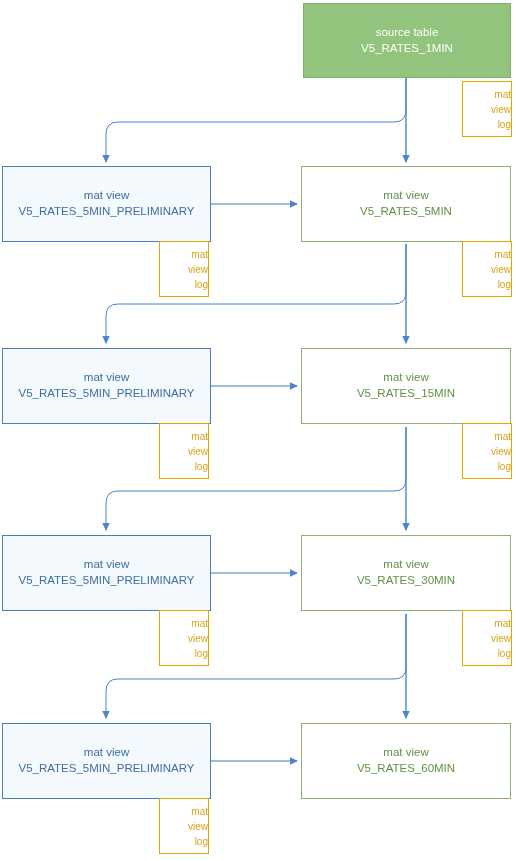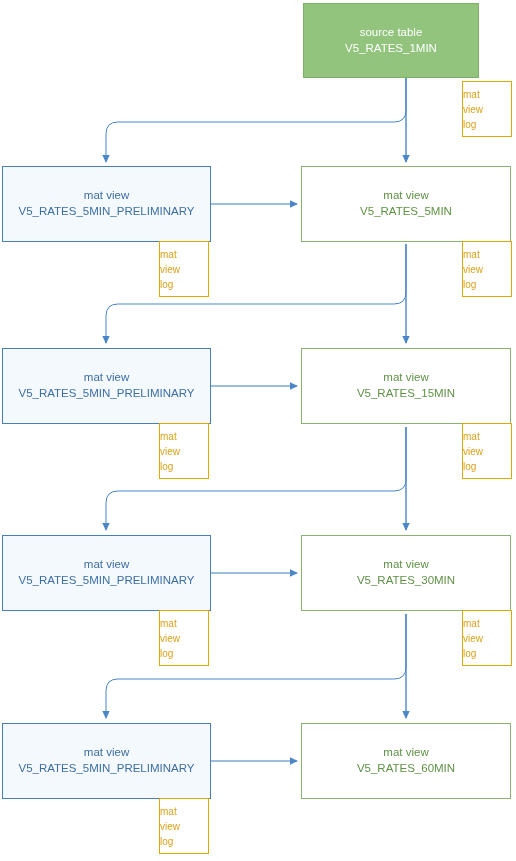--- a/index.html
+++ b/index.html
@@ -60,21 +60,21 @@
     position: absolute;
     box-sizing: border-box;
     width: 50px;
     height: 56px;
     background: #ffffff;
     border: 1px solid #e0a800;
     color: #d9a21b;
     font-size: 10px;
     display: flex;
     flex-direction: column;
-    align-items: flex-start;
+    align-items: flex-end;
     justify-content: center;
     line-height: 1.5;
     z-index: 5;
   }
   .mvlog span { display: block; }
 </style>
 </head>
 <body>
 
 <div id="canvas">
@@ -98,21 +98,21 @@
 
     <path d="M406,427 L406,530" stroke="#4a86c8" stroke-width="1.4" fill="none" marker-end="url(#ah)"></path>
     <path d="M406,427 L406,479 Q406,491 394,491 L118,491 Q106,491 106,503 L106,530" stroke="#4a86c8" stroke-width="1.0" fill="none" marker-end="url(#ah)"></path>
     <path d="M211,573 L297,573" stroke="#7ba7d1" stroke-width="1.3" fill="none" marker-end="url(#ah)"></path>
 
     <path d="M406,614 L406,718" stroke="#4a86c8" stroke-width="1.4" fill="none" marker-end="url(#ah)"></path>
     <path d="M406,614 L406,667 Q406,679 394,679 L118,679 Q106,679 106,691 L106,718" stroke="#4a86c8" stroke-width="1.0" fill="none" marker-end="url(#ah)"></path>
     <path d="M211,761 L297,761" stroke="#7ba7d1" stroke-width="1.3" fill="none" marker-end="url(#ah)"></path>
   </svg>
 
-  <div class="node node-source" style="left:303px; top:3px; width:176px; height:75px;">
+  <div class="node node-source" style="left:303px; top:3px; width:208px; height:75px;">
     <span class="l1">source table</span>
     <span class="l2">V5_RATES_1MIN</span>
   </div>
   <div class="mvlog" style="left:462px; top:81px;">
     <span>mat</span>
     <span>view</span>
     <span>log</span>
   </div>
 
   <div class="node node-prelim" style="left:2px; top:166px; width:209px; height:76px;">

